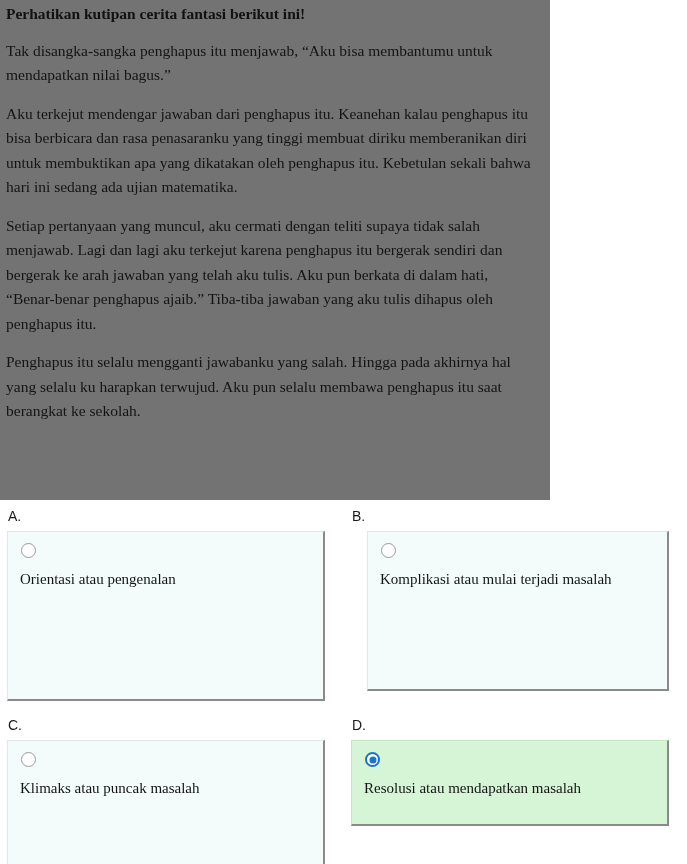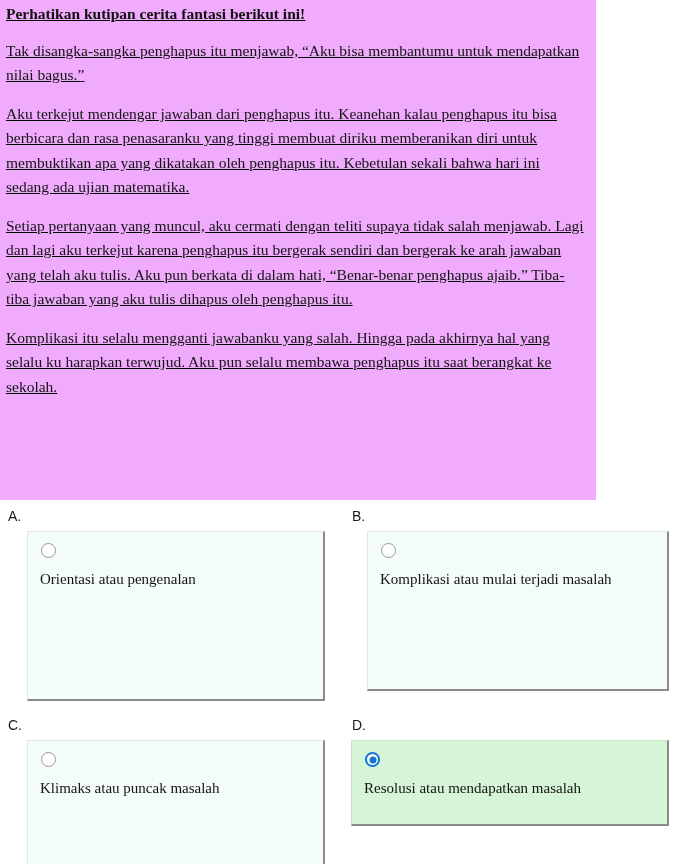--- a/index.html
+++ b/index.html
@@ -14,27 +14,26 @@
     font-family: "Liberation Serif", serif;
     overflow: hidden;
     position: relative;
   }
 
   
   .stimulus {
     position: absolute;
     left: 0;
     top: 0;
-    width: 596px;
+    width: 550px;
     height: 500px;
-    background: #f0abfc;
+    background: #737373;
     box-sizing: border-box;
     padding: 4px 10px 0 6px;
     overflow: hidden;
-    text-decoration: underline;
   }
   .stimulus-title {
     font-family: "Liberation Serif", serif;
     font-weight: bold;
     font-size: 15.5px;
     line-height: 1.35;
     color: #111111;
     margin: 0 0 14px 0;
   }
   .stimulus p {
@@ -89,21 +88,20 @@
   }
   .opt-card.selected {
     background: #d6f5d6;
     border: 1px solid #c4e6c4;
     border-right: 2px solid #8a8a8a;
     border-bottom: 2px solid #8a8a8a;
     min-height: 86px;
   }
   .opt-card.tall {
     min-height: 170px;
-    margin-left: 20px;
   }
   .opt-card.short {
     min-height: 160px;
     margin-left: 16px;
   }
 
   .radio {
     width: 15px;
     height: 15px;
     border-radius: 50%;
@@ -139,21 +137,21 @@
   }
 </style>
 </head>
 <body>
 
 <div class="stimulus">
   <div class="stimulus-title">Perhatikan kutipan cerita fantasi berikut ini!</div>
   <p>Tak disangka-sangka penghapus itu menjawab, “Aku bisa membantumu untuk mendapatkan nilai bagus.”</p>
   <p>Aku terkejut mendengar jawaban dari penghapus itu. Keanehan kalau penghapus itu bisa berbicara dan rasa penasaranku yang tinggi membuat diriku memberanikan diri untuk membuktikan apa yang dikatakan oleh penghapus itu. Kebetulan sekali bahwa hari ini sedang ada ujian matematika.</p>
   <p>Setiap pertanyaan yang muncul, aku cermati dengan teliti supaya tidak salah menjawab. Lagi dan lagi aku terkejut karena penghapus itu bergerak sendiri dan bergerak ke arah jawaban yang telah aku tulis. Aku pun berkata di dalam hati, “Benar-benar penghapus ajaib.” Tiba-tiba jawaban yang aku tulis dihapus oleh penghapus itu.</p>
-  <p>Komplikasi itu selalu mengganti jawabanku yang salah. Hingga pada akhirnya hal yang selalu ku harapkan terwujud. Aku pun selalu membawa penghapus itu saat berangkat ke sekolah.</p>
+  <p>Penghapus itu selalu mengganti jawabanku yang salah. Hingga pada akhirnya hal yang selalu ku harapkan terwujud. Aku pun selalu membawa penghapus itu saat berangkat ke sekolah.</p>
 </div>
 
 <div class="options">
 
   <div class="opt-col col-left row-top">
     <span class="opt-letter">A.</span>
     <div class="opt-card tall">
       <span class="radio"></span>
       <p class="opt-text">Orientasi atau pengenalan</p>
     </div>

